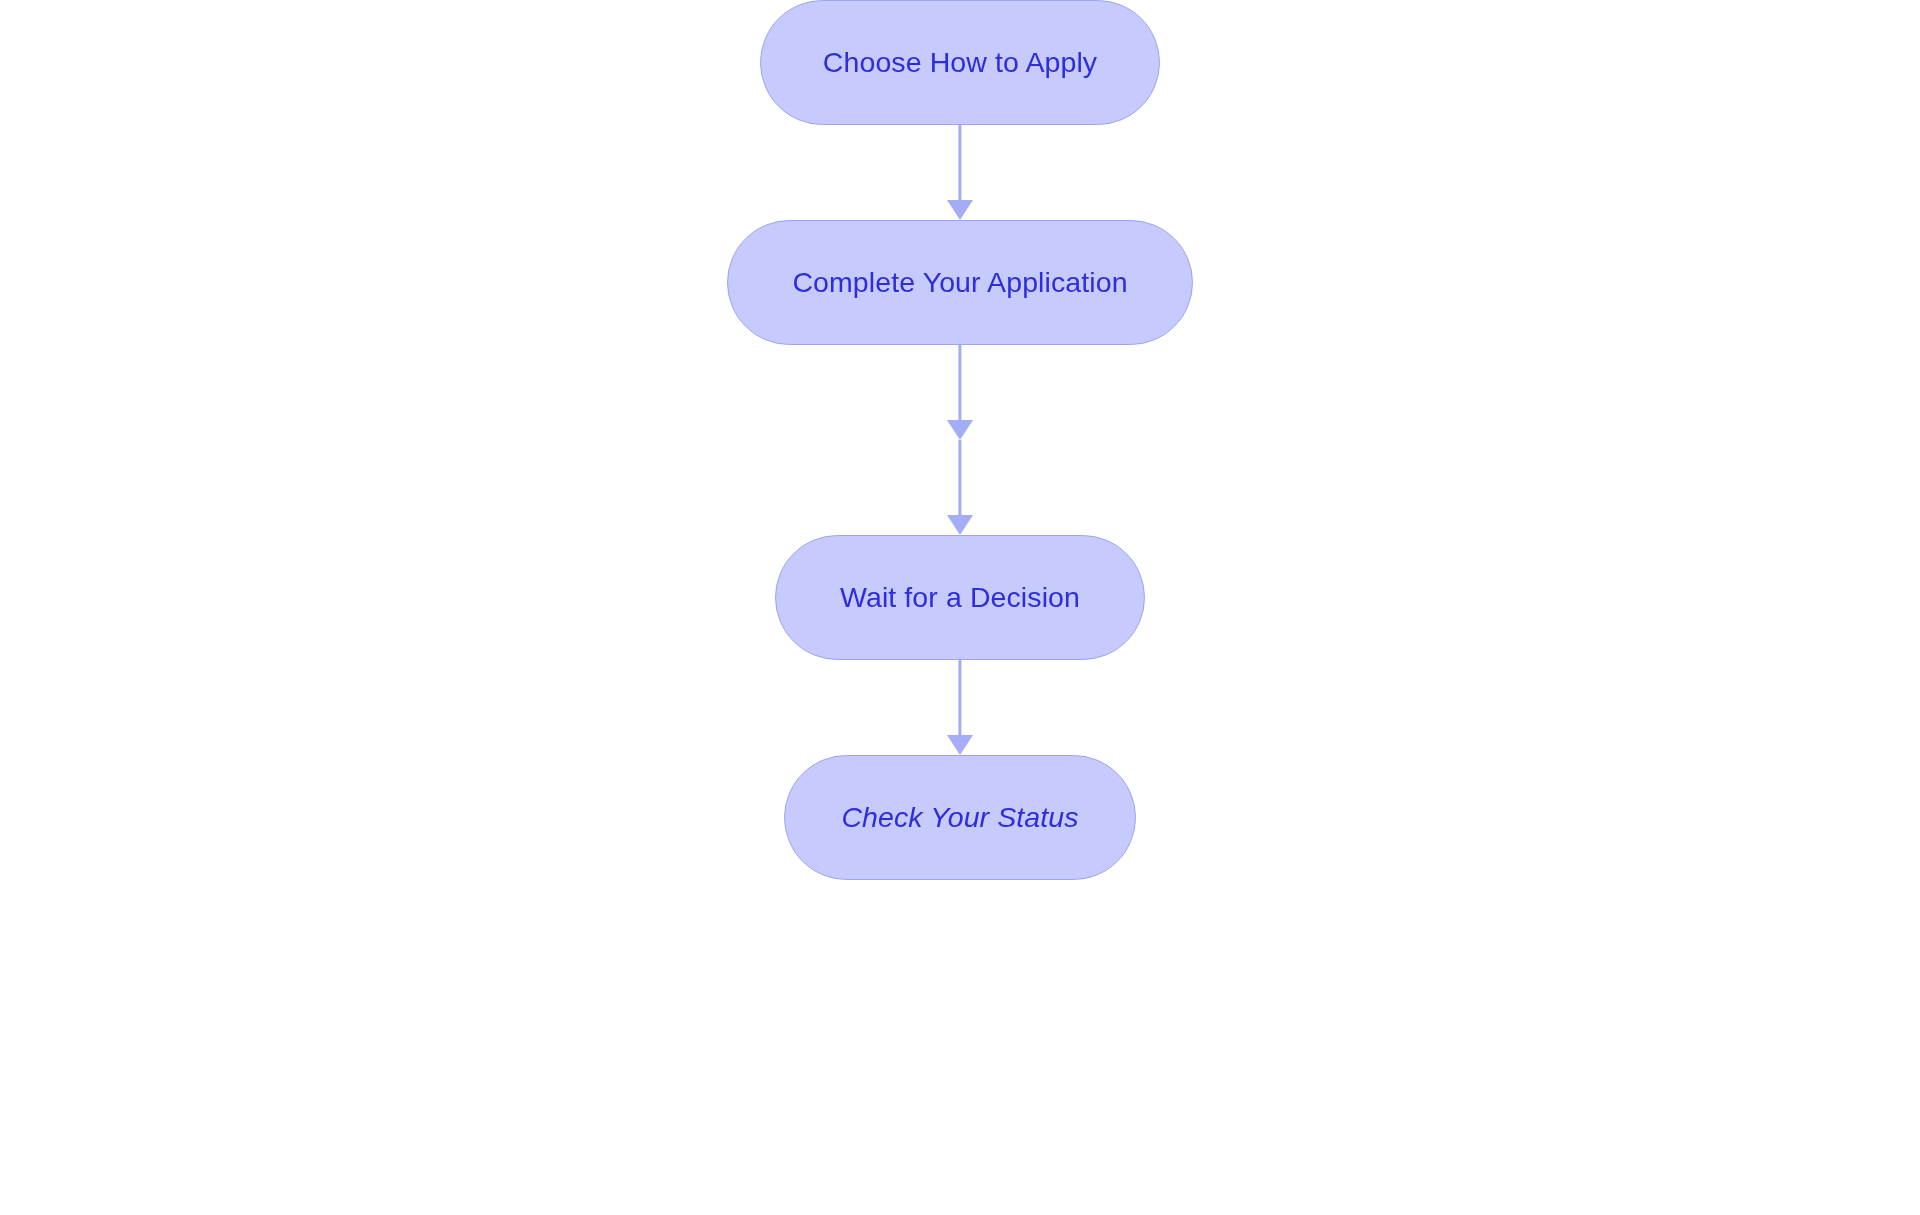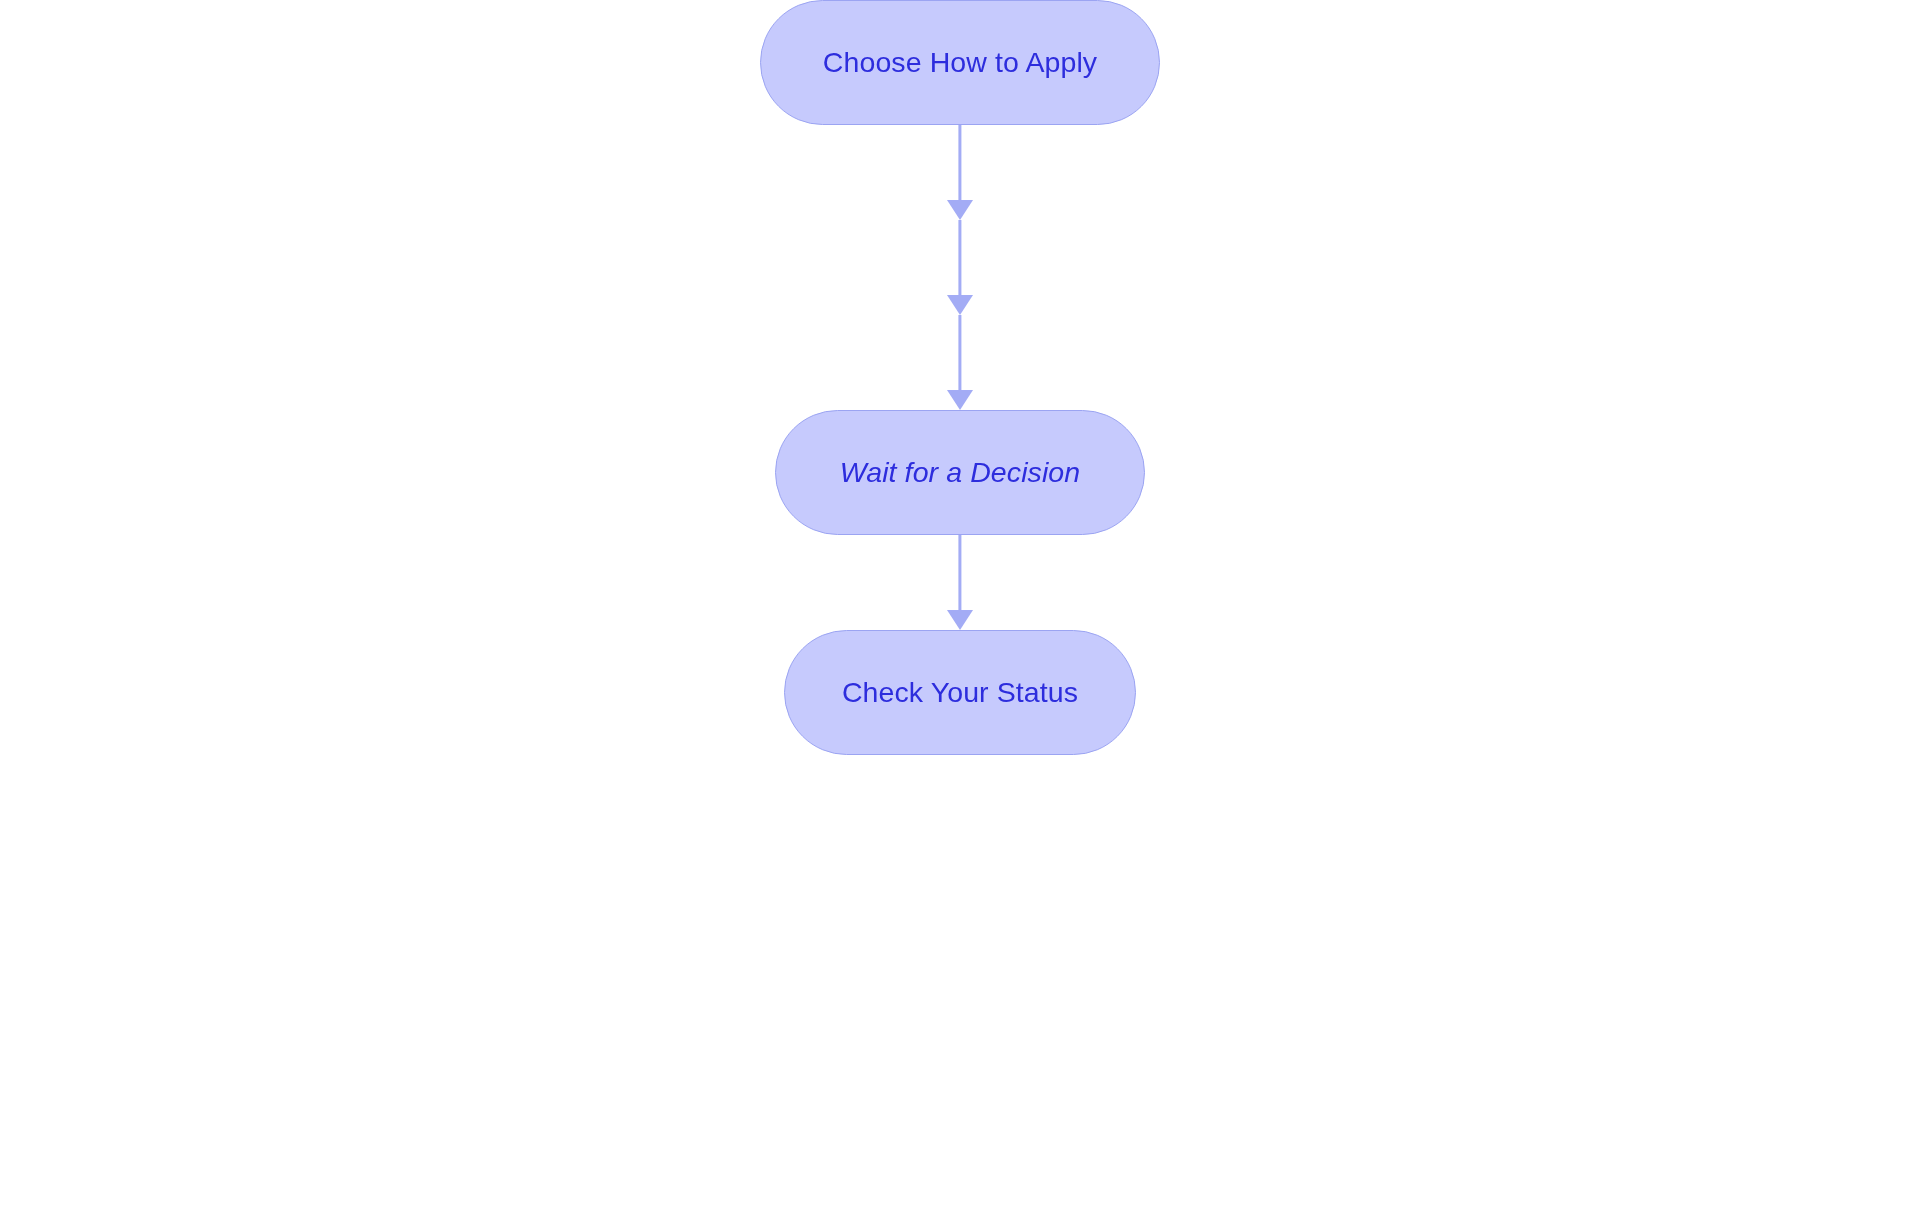--- a/index.html
+++ b/index.html
@@ -109,41 +109,44 @@
 
     <div class="node" style="width: 400px; background: rgb(198, 202, 253); border-color: rgb(155, 164, 242);">
       <span class="node-label" style="color: rgb(45, 45, 221);">Choose How to Apply</span>
     </div>
 
     <div class="connector">
       <span class="connector-line" style="background: rgb(163, 172, 245);"></span>
       <span class="connector-head" style="border-top-color: rgb(163, 172, 245);"></span>
     </div>
 
+    <div class="node" style="width: 466px; background: rgb(198, 202, 253); border-color: rgb(155, 164, 242);">
+      <span class="node-label" style="color: rgb(45, 45, 221);">Complete Your Application</span>
+    </div>
 
     <div class="connector">
       <span class="connector-line" style="background: rgb(163, 172, 245);"></span>
       <span class="connector-head" style="border-top-color: rgb(163, 172, 245);"></span>
     </div>
 
 
     <div class="connector">
       <span class="connector-line" style="background: rgb(163, 172, 245);"></span>
       <span class="connector-head" style="border-top-color: rgb(163, 172, 245);"></span>
     </div>
 
     <div class="node" style="width: 370px; background: rgb(198, 202, 253); border-color: rgb(155, 164, 242);">
-      <span class="node-label" style="color: rgb(45, 45, 221); font-style: italic;">Wait for a Decision</span>
+      <span class="node-label" style="color: rgb(45, 45, 221);">Wait for a Decision</span>
     </div>
 
     <div class="connector">
       <span class="connector-line" style="background: rgb(163, 172, 245);"></span>
       <span class="connector-head" style="border-top-color: rgb(163, 172, 245);"></span>
     </div>
 
     <div class="node" style="width: 352px; background: rgb(198, 202, 253); border-color: rgb(155, 164, 242);">
-      <span class="node-label" style="color: rgb(45, 45, 221);">Check Your Status</span>
+      <span class="node-label" style="color: rgb(45, 45, 221); font-style: italic;">Check Your Status</span>
     </div>
 
   </div>
 
 
 </div>
 
 </body></html>

